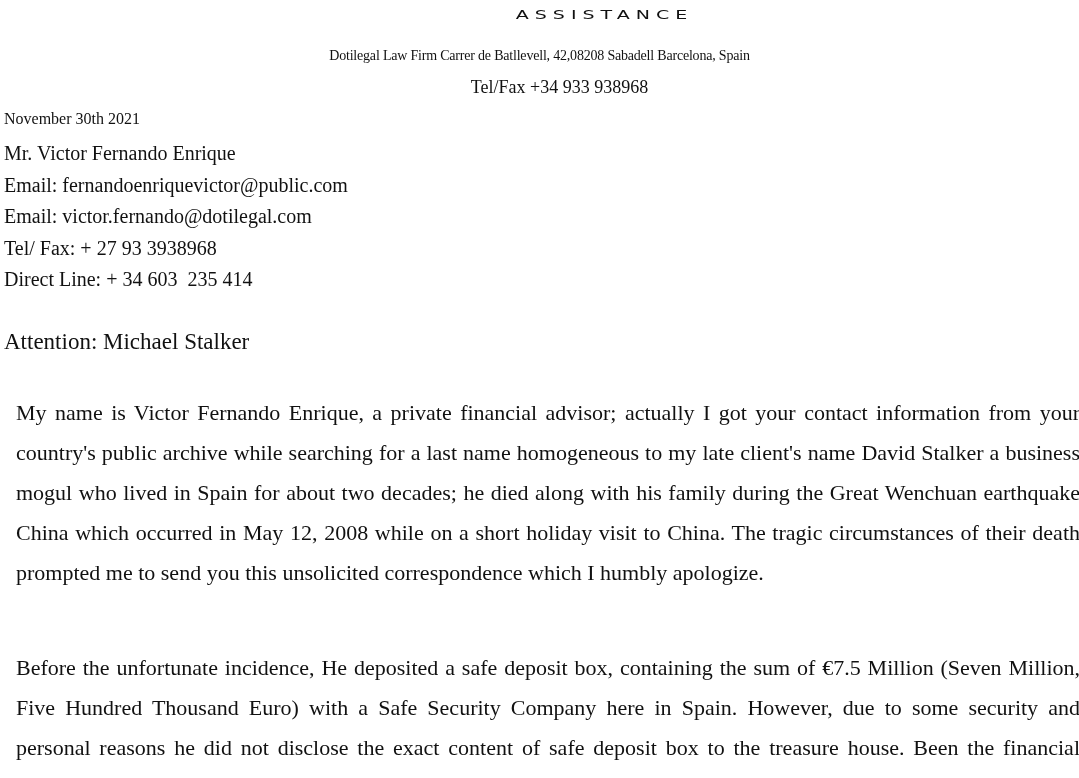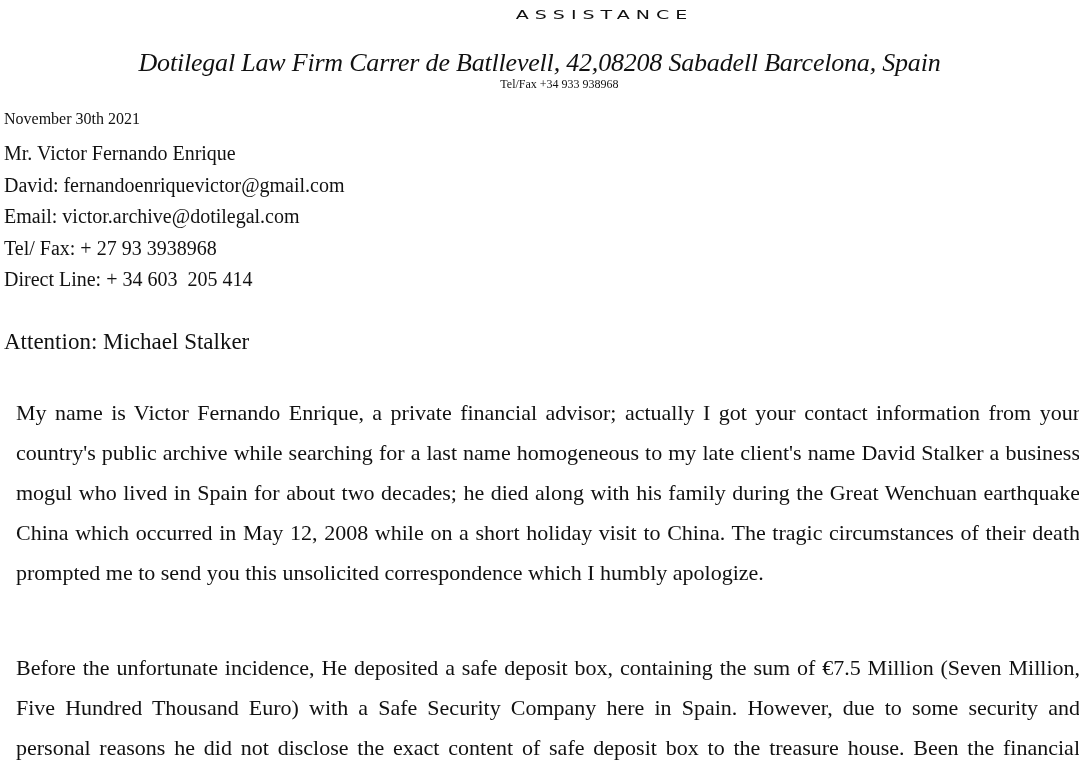--- a/index.html
+++ b/index.html
@@ -37,32 +37,31 @@
       color: #111;
       padding-left: 130px;
       box-sizing: border-box;
     }
     .firm-line {
       position: absolute;
       top: 48px;
       left: 0;
       width: 1079px;
       text-align: center;
-      font-size: 26px;
+      font-size: 14px;
       box-sizing: border-box;
       letter-spacing: -0.2px;
-      font-style: italic;
     }
     .firm-tel {
       position: absolute;
       top: 77px;
       left: 0;
       width: 1079px;
       text-align: center;
-      font-size: 12px;
+      font-size: 18px;
       padding-left: 40px;
       box-sizing: border-box;
     }
     .date-line {
       position: absolute;
       top: 110px;
       left: 4px;
       font-size: 16px;
     }
     .sender {
@@ -97,24 +96,24 @@
 
   <div class="banner">ASSISTANCE</div>
 
   <div class="firm-line">Dotilegal  Law Firm Carrer de Batllevell, 42,08208 Sabadell Barcelona, Spain</div>
   <div class="firm-tel">Tel/Fax +34 933 938968</div>
 
   <div class="date-line">November 30th 2021</div>
 
   <div class="sender">
     <div>Mr. Victor Fernando Enrique</div>
-    <div>David: fernandoenriquevictor@gmail.com</div>
-    <div>Email: victor.archive@dotilegal.com</div>
+    <div>Email: fernandoenriquevictor@public.com</div>
+    <div>Email: victor.fernando@dotilegal.com</div>
     <div>Tel/ Fax: + 27 93 3938968</div>
-    <div>Direct Line: + 34 603  205 414</div>
+    <div>Direct Line: + 34 603  235 414</div>
   </div>
 
   <div class="attention">Attention: Michael Stalker</div>
 
   <p class="para para1" style="margin:0">My name is Victor Fernando Enrique, a private financial advisor; actually I got your contact information from your country's public archive while searching for a last name homogeneous to my late client's name David Stalker a business mogul who lived in Spain for about two decades; he died along with his family during the Great Wenchuan earthquake China which occurred in May 12, 2008 while on a short holiday visit to China. The tragic circumstances of their death prompted me to send you this unsolicited correspondence which I humbly apologize.</p>
   <p class="para para2" style="margin:0">Before the unfortunate incidence, He deposited a safe deposit box, containing the sum of €7.5 Million (Seven Million, Five Hundred Thousand Euro) with a Safe Security Company here in Spain. However, due to some security and personal reasons he did not disclose the exact content of safe deposit box to the treasure house. Been the financial consultant and legal aid to</p>
 
 </div>
 
 </body></html>

